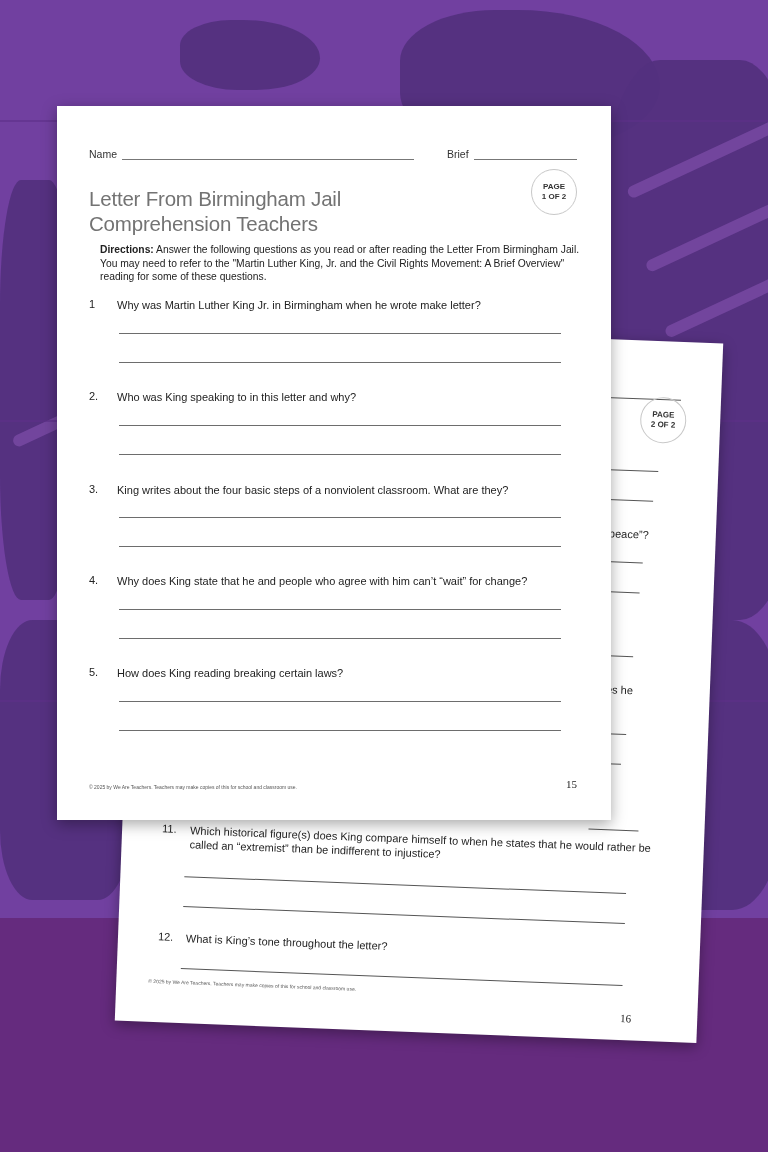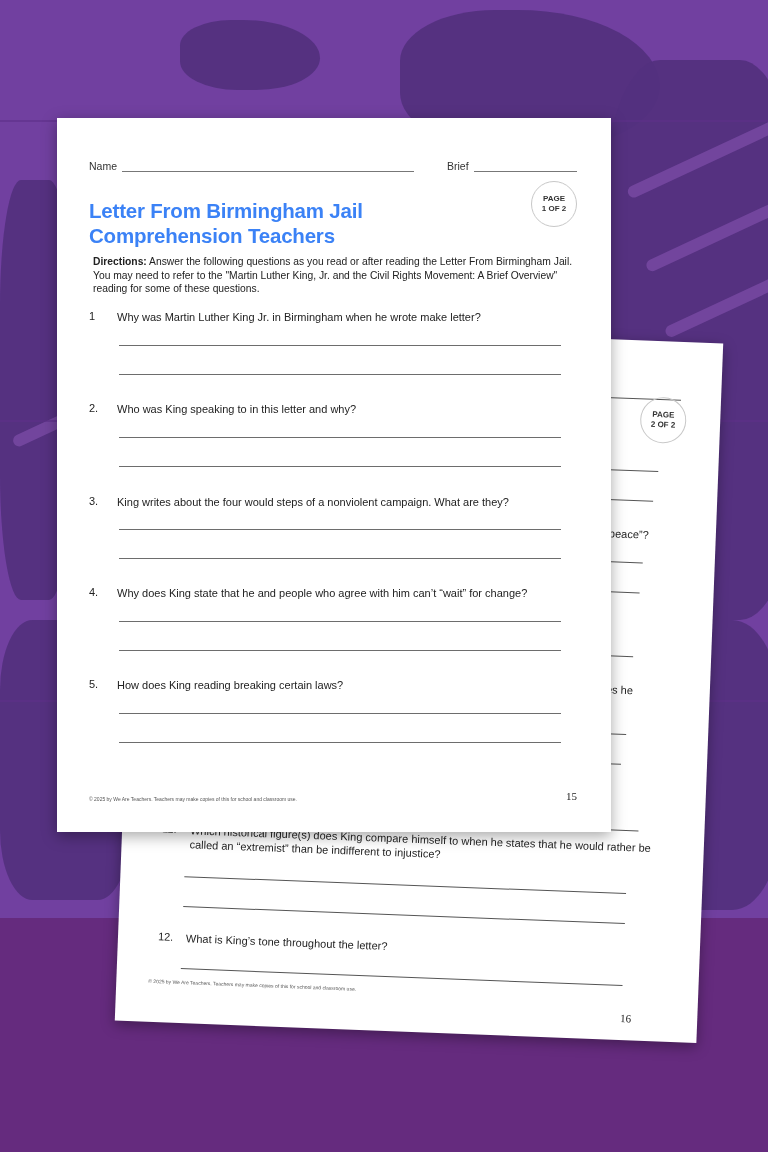--- a/index.html
+++ b/index.html
@@ -23,39 +23,39 @@
     .page {
       position: absolute; background: #ffffff; box-shadow: 0 4px 14px rgba(0,0,0,.35);
       color: #1a1a1a;
     }
     
     .page2 {
       left: 128px; top: 332px; width: 582px; height: 700px;
       transform: rotate(2.2deg); transform-origin: 50% 50%;
     }
     .page1 {
-      left: 57px; top: 106px; width: 554px; height: 714px; margin-top: 12px;
+      left: 57px; top: 106px; width: 554px; height: 714px;
     }
 
     .name-row { position: absolute; left: 32px; top: 42px; width: 490px; font-size: 10.5px; color: #333; }
     .name-row .label { position: absolute; top: 0; }
     .name-row .line { position: absolute; top: 11px; height: 1px; background: #777; }
 
     .title {
-      position: absolute; left: 32px; top: 80px; font-size: 20.5px; font-weight: bold; line-height: 25px;
-      color: #3b82f6; letter-spacing: -0.2px;
+      position: absolute; left: 32px; top: 80px; font-size: 20.5px; font-weight: normal; line-height: 25px;
+      color: #737373; letter-spacing: -0.2px;
     }
     .page-badge {
       position: absolute; width: 44px; height: 44px; border: 1.3px solid #c8c8c8; border-radius: 50%;
       display: flex; flex-direction: column; align-items: center; justify-content: center;
       font-size: 8px; font-weight: bold; color: #333; line-height: 10px; text-align: center;
     }
     .page1 .page-badge { left: 474px; top: 63px; }
     .directions {
-      position: absolute; left: 36px; top: 137px; width: 492px; font-size: 10.3px; line-height: 13.5px; color: #222;
+      position: absolute; left: 43px; top: 137px; width: 492px; font-size: 10.3px; line-height: 13.5px; color: #222;
     }
     .directions b { font-weight: bold; }
 
     .question { position: absolute; left: 32px; width: 500px; font-size: 11px; color: #222; }
     .question .num { position: absolute; left: 0; top: 0; }
     .question .text { position: absolute; left: 28px; top: 0; width: 460px; line-height: 14px; }
     .answer-line { position: absolute; left: 62px; width: 442px; height: 1.3px; background: #6d6d6d; }
 
     .footer { position: absolute; font-size: 5px; color: #555; }
     .page-num { position: absolute; font-size: 11px; color: #222; font-family: Liberation Serif, serif; }
@@ -147,21 +147,21 @@
 
   <div class="question" style="top:284px;">
     <span class="num">2.</span>
     <span class="text">Who was King speaking to in this letter and why?</span>
   </div>
   <div class="answer-line" style="top:319px;"></div>
   <div class="answer-line" style="top:348px;"></div>
 
   <div class="question" style="top:377px;">
     <span class="num">3.</span>
-    <span class="text">King writes about the four would steps of a nonviolent campaign. What are they?</span>
+    <span class="text">King writes about the four basic steps of a nonviolent classroom. What are they?</span>
   </div>
   <div class="answer-line" style="top:411px;"></div>
   <div class="answer-line" style="top:440px;"></div>
 
   <div class="question" style="top:468px;">
     <span class="num">4.</span>
     <span class="text" style="width:480px;">Why does King state that he and people who agree with him can’t “wait” for change?</span>
   </div>
   <div class="answer-line" style="top:503px;"></div>
   <div class="answer-line" style="top:532px;"></div>

